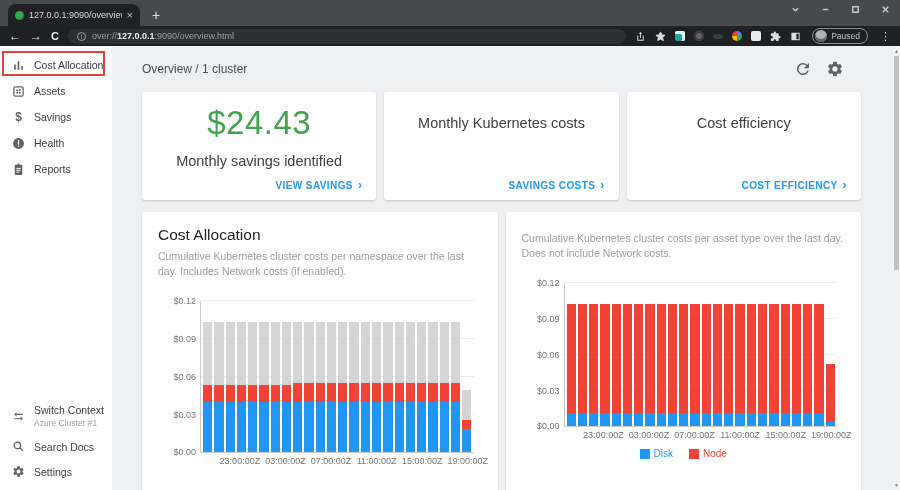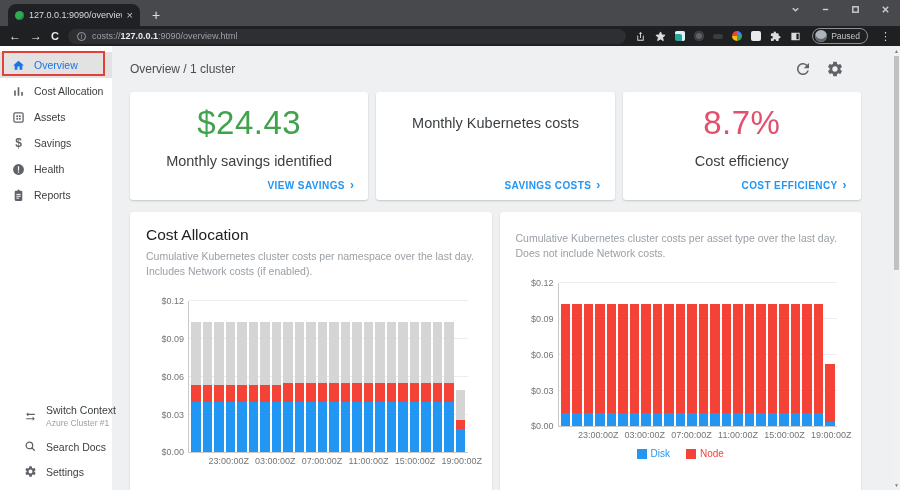--- a/index.html
+++ b/index.html
@@ -44,26 +44,26 @@
   .nav { padding-top:6px; }
   .nav-item { height:26px; display:flex; align-items:center; gap:9px; padding-left:12px;
     color:#3c4043; font-size:10.5px; position:relative; }
   .nav-item.selected { background:#e2e2e2; color:#1a73e8; }
   .nav-icon { width:13px; height:13px; display:flex; align-items:center; justify-content:center; flex:none; }
   .nav-icon svg { width:13px; height:13px; fill:#5f6368; }
   .nav-item.selected .nav-icon svg { fill:#1a73e8; }
   .nav-icon .dollar { font-size:12px; font-weight:bold; color:#5f6368; }
   .annotation-box { position:absolute; left:2px; top:5px; width:103px; height:25px;
     border:2px solid #e0423a; pointer-events:none; z-index:5; }
-  .side-footer { position:absolute; bottom:6px; left:12px; width:100%; }
+  .side-footer { position:absolute; bottom:6px; left:0; width:100%; }
   .foot-item { display:flex; align-items:center; gap:9px; padding:6px 0 6px 12px;
     color:#3c4043; font-size:10.5px; }
   .foot-text .sub { font-size:8.5px; color:#9aa0a6; margin-top:2px; }
 
-  .main { flex:1; padding-left:18px; position:relative; overflow:hidden; }
+  .main { flex:1; padding-left:30px; position:relative; overflow:hidden; }
   .main-header { height:46px; display:flex; align-items:center; position:relative; }
   .breadcrumb { font-size:12px; color:#4a4d51; }
   .hdr-ic { position:absolute; top:14px; width:18px; height:18px; }
   .hdr-ic svg { width:18px; height:18px; fill:#5f6368; }
 
   .cards { display:flex; gap:8px; margin-right:39px; height:108px; }
   .card { flex:1; background:#fff; border-radius:3px; box-shadow:0 1px 2px rgba(0,0,0,.18);
     position:relative; text-align:center; padding-top:12px; }
   .card-value { font-size:33px; letter-spacing:.5px; }
   .card-label { font-size:14.5px; color:#3c4043; margin-top:11px; }
@@ -122,21 +122,21 @@
       </svg>
   </div>
 </div>
 
 <div class="toolbar">
   <span class="navbtn">←</span>
   <span class="navbtn">→</span>
   <span class="navbtn reload">C</span>
   <div class="omnibox">
     <span class="info-ic">i</span>
-    <span class="url"><span>costs://</span><b>127.0.0.1</b><span>:9090/overview.html</span></span>
+    <span class="url"><span>over://</span><b>127.0.0.1</b><span>:9090/overview.html</span></span>
   </div>
   <span class="tb-ic">
     <svg viewBox="0 0 24 24">
         <path d="M12 2l4 4h-3v9h-2V6H8z"></path>
         <path d="M5 10v11h14V10h-2v9H7v-9z"></path>
       </svg>
   </span>
   <span class="tb-ic">
     <svg viewBox="0 0 24 24" fill="none" stroke="#dadce0" stroke-width="2">
         <path d="M12 17.3l-6.2 3.7 1.6-7L2 9.2l7.1-.6L12 2l2.9 6.6 7.1.6-5.4 4.8 1.6 7z"></path>
@@ -162,28 +162,20 @@
     <span class="paused">Paused</span>
   </span>
   <span class="kebab">⋮</span>
 </div>
 
 <div class="app">
 
   <div class="sidebar">
     <div class="annotation-box"></div>
     <div class="nav">
-      <div class="nav-item selected">
-        <span class="nav-icon">
-          <svg viewBox="0 0 24 24">
-              <path d="M10 20v-6h4v6h5v-8h3L12 3 2 12h3v8z"></path>
-            </svg>
-          </span>
-        <span>Overview</span>
-      </div>
       <div class="nav-item">
         <span class="nav-icon">
           <svg viewBox="0 0 24 24">
               <path d="M4 10h3v10H4zM10.5 4h3v16h-3zM17 13h3v7h-3z"></path>
             </svg>
           </span>
         <span>Cost Allocation</span>
       </div>
       <div class="nav-item">
         <span class="nav-icon">
@@ -282,21 +274,20 @@
         </div>
       </div>
       <div class="card">
         <div class="card-label">Monthly Kubernetes costs</div>
         <div class="card-link">
           <span>SAVINGS COSTS</span>
             <span class="chev">›</span>
         </div>
       </div>
       <div class="card">
-        <div class="card-value" style="color: rgb(226, 80, 109);">8.7%</div>
         <div class="card-label">Cost efficiency</div>
         <div class="card-link">
           <span>COST EFFICIENCY</span>
             <span class="chev">›</span>
         </div>
       </div>
     </div>
 
     <div class="panels">
       <div class="panel">

